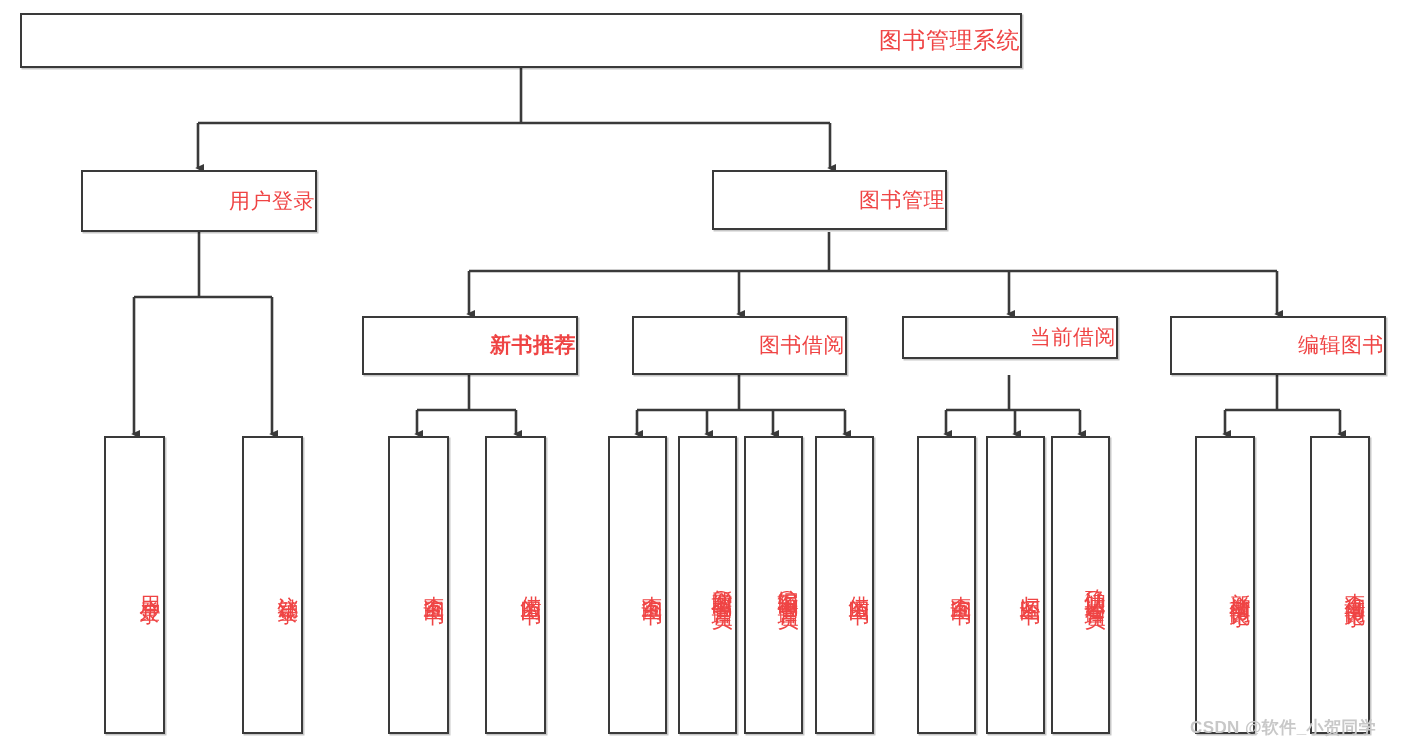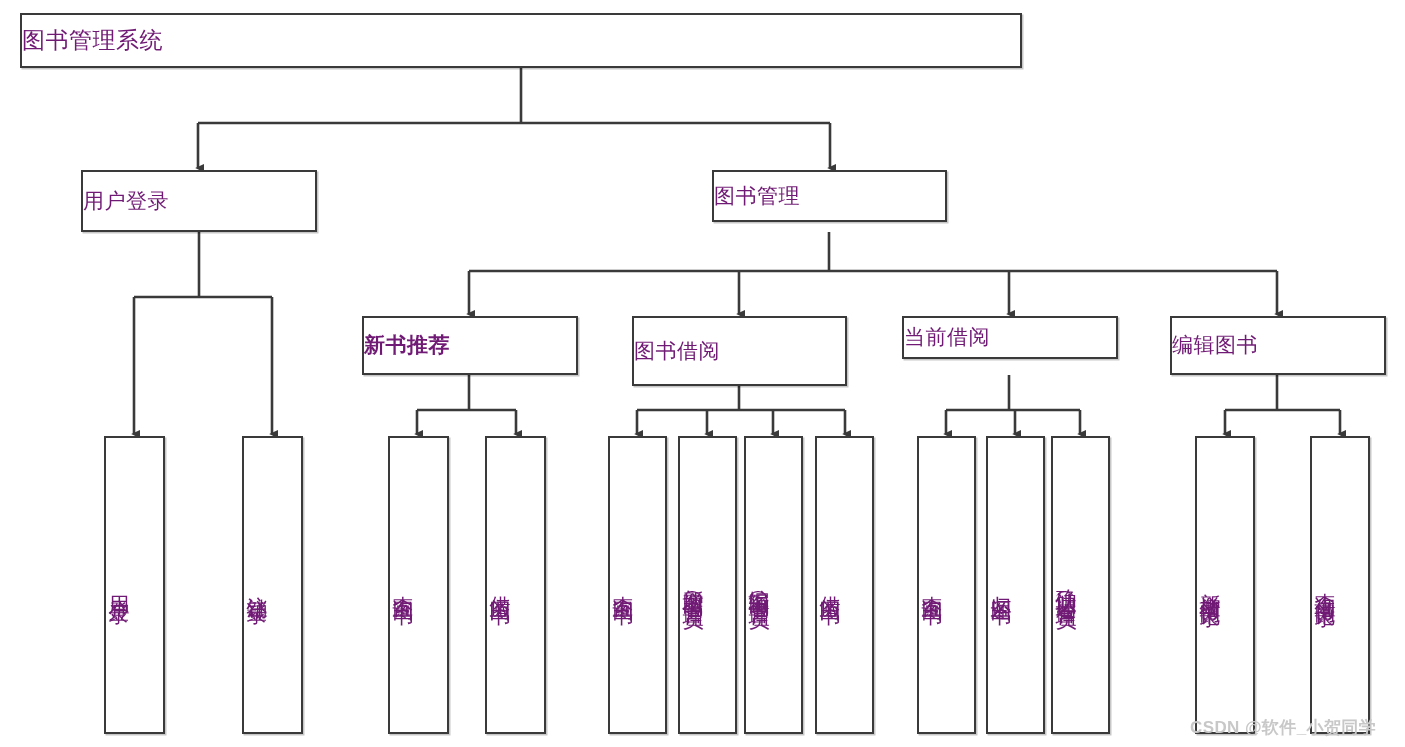--- a/index.html
+++ b/index.html
@@ -22,24 +22,24 @@
     left: 0;
     top: 0;
     width: 1405px;
     height: 747px;
   }
   .node {
     position: absolute;
     box-sizing: border-box;
     border: 2px solid #3a3a3a;
     background: #ffffff;
-    color: #701a75;
+    color: #ef4444;
     display: flex;
     align-items: center;
-    justify-content: flex-start;
+    justify-content: flex-end;
     text-align: center;
     box-shadow: 1.5px 1.5px 0 rgba(0,0,0,0.22);
   }
   .node .label {
     display: block;
     line-height: 1.15;
     letter-spacing: 0.5px;
   }
   .node-root .label { font-size: 23px; }
   .node-l2 .label { font-size: 21px; }
@@ -122,28 +122,28 @@
     </g>
   </svg>
 
   <div class="node node-root" style="left:20px; top:13px; width:1002px; height:55px;">
     <span class="label">图书管理系统</span>
   </div>
 
   <div class="node node-l2" style="left:81px; top:170px; width:236px; height:62px;">
     <span class="label">用户登录</span>
   </div>
-  <div class="node node-l2" style="left:712px; top:170px; width:235px; height:52px;">
+  <div class="node node-l2" style="left:712px; top:170px; width:235px; height:60px;">
     <span class="label">图书管理</span>
   </div>
 
   <div class="node node-l3" style="left:362px; top:316px; width:216px; height:59px;font-weight:bold;">
     <span class="label">新书推荐</span>
   </div>
-  <div class="node node-l3" style="left:632px; top:316px; width:215px; height:70px;">
+  <div class="node node-l3" style="left:632px; top:316px; width:215px; height:59px;">
     <span class="label">图书借阅</span>
   </div>
   <div class="node node-l3" style="left:902px; top:316px; width:216px; height:43px;">
     <span class="label">当前借阅</span>
   </div>
   <div class="node node-l3" style="left:1170px; top:316px; width:216px; height:59px;">
     <span class="label">编辑图书</span>
   </div>
 
   <div class="node node-leaf" style="left:104px; top:436px; width:61px; height:298px;">

